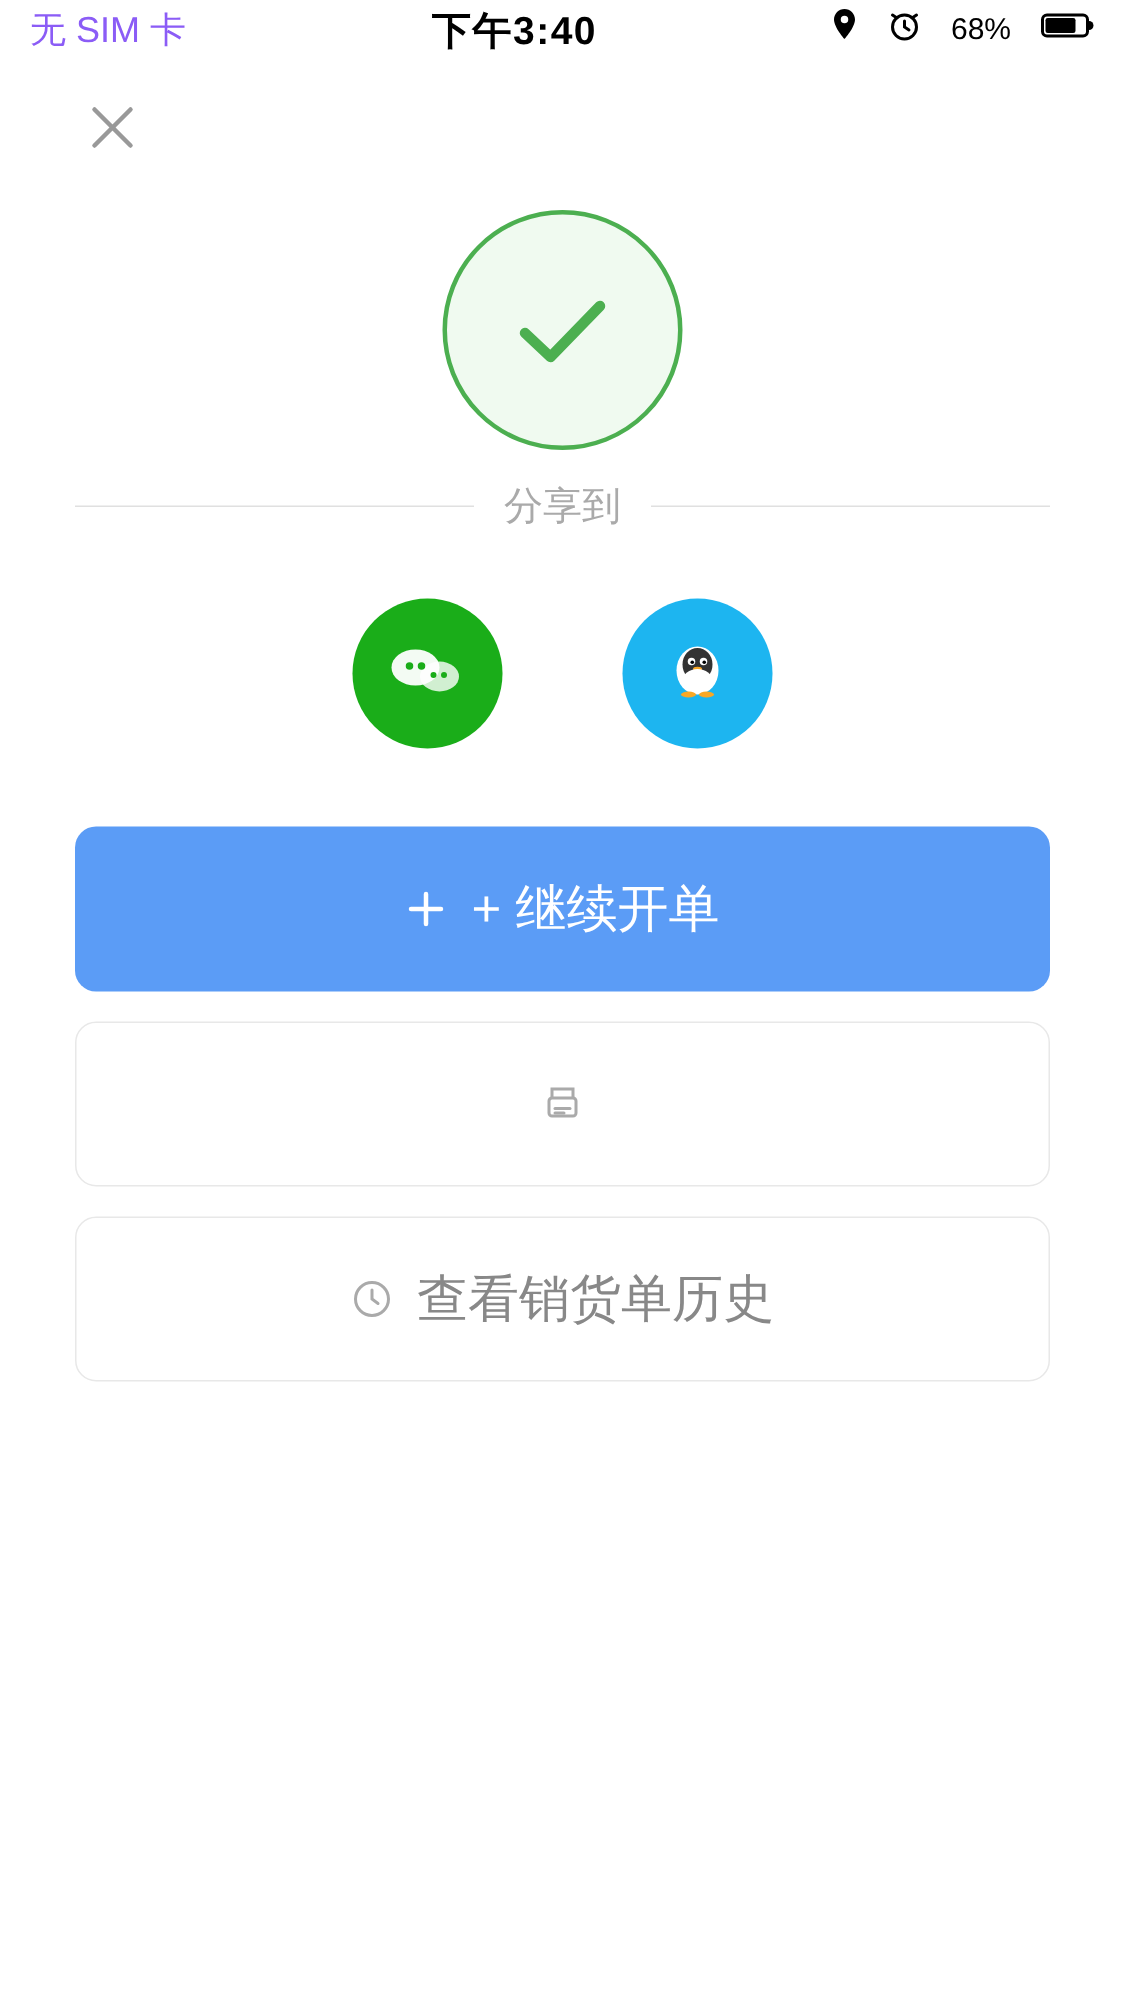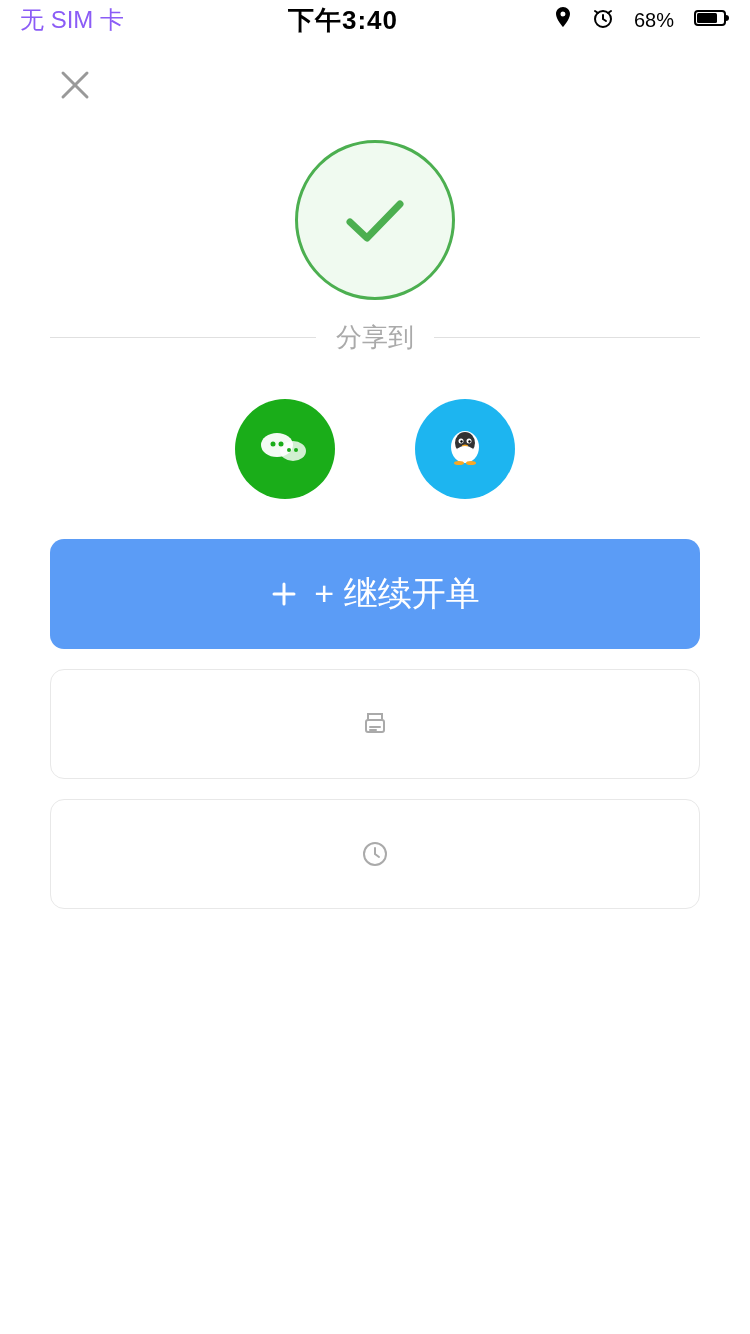--- a/index.html
+++ b/index.html
@@ -147,21 +147,21 @@
     .share-btn-wechat {
       background: #1aad19;
     }
     .share-btn-qq {
       background: #1db5f0;
     }
 
     
     .actions-section {
       width: 100%;
-      margin-top: 40px;
+      margin-top: 52px;
       display: flex;
       flex-direction: column;
       gap: 20px;
     }
 
     .action-btn {
       width: 100%;
       height: 110px;
       border-radius: 14px;
       display: flex;
@@ -315,16 +315,17 @@
       </span>
     </button>
 
     <button class="action-btn action-btn-secondary">
       <span class="action-btn-icon">
         <svg width="28" height="28" viewBox="0 0 28 28" fill="none">
           <circle cx="14" cy="14" r="11" stroke="#aaa" stroke-width="2" fill="none"></circle>
           <path d="M14 8v6l4 3" stroke="#aaa" stroke-width="2" stroke-linecap="round"></path>
         </svg>
       </span>
+      <span>查看销货单历史</span>
     </button>
 
   </div>
 </div>
 
 </body></html>

